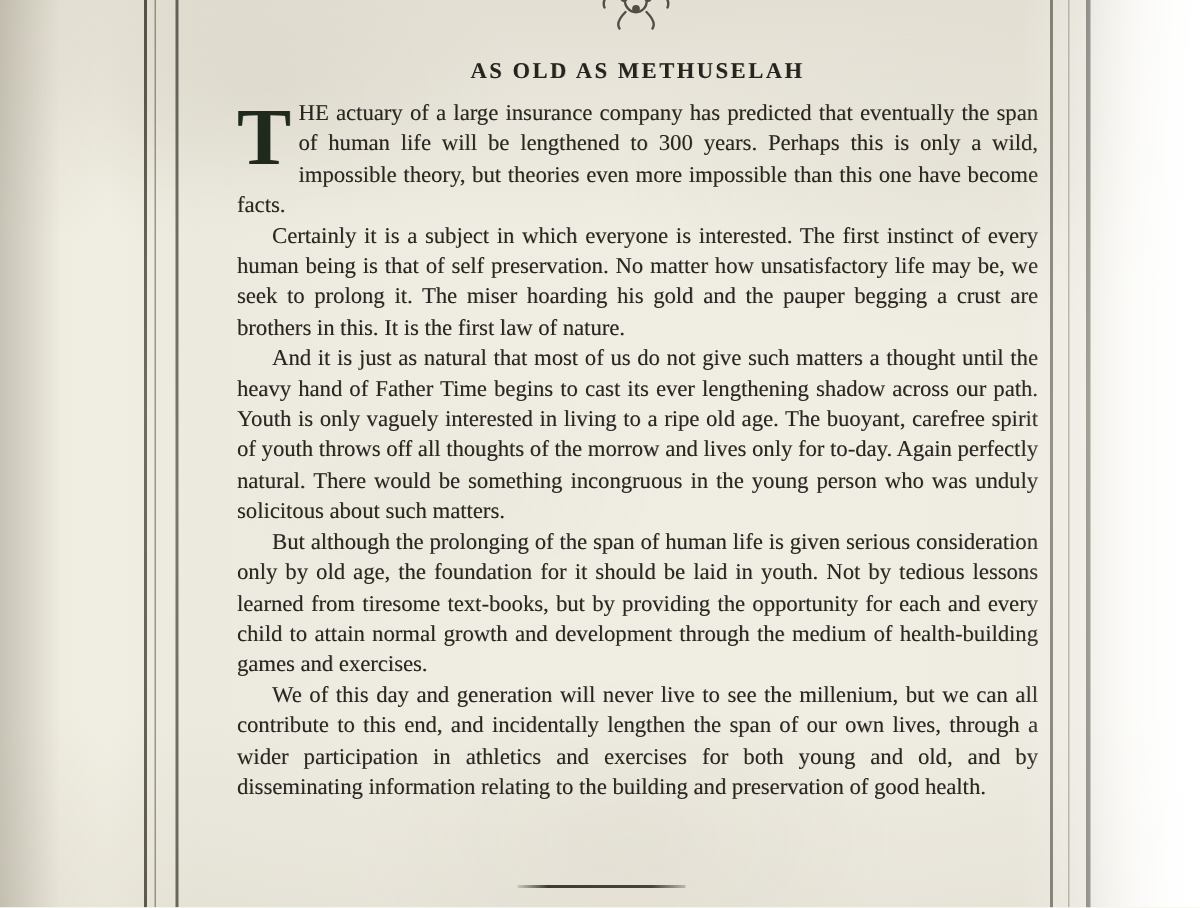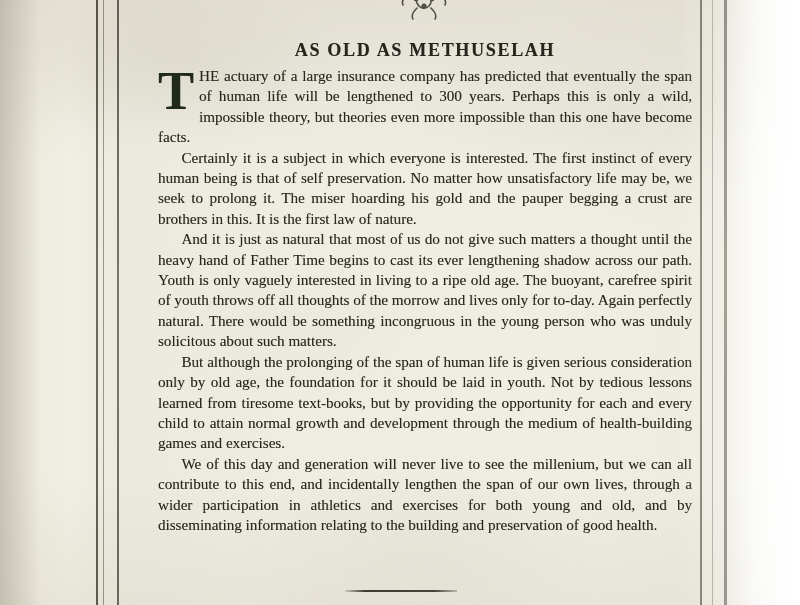--- a/index.html
+++ b/index.html
@@ -126,21 +126,21 @@
   }
   .flourish-left  { left: 0px;  transform: rotate(8deg); }
   .flourish-right { right: 6px; transform: scaleX(-1) rotate(8deg); }
 
   .title {
     position: absolute;
     left: 0;
     top: 40px;
     width: 534px;
     text-align: center;
-    font-size: 18px;
+    font-size: 15px;
     font-weight: 700;
     letter-spacing: 1.7px;
     color: #26241e;
     font-family: "Liberation Serif", serif;
     text-shadow: 0.4px 0.3px 0 rgba(60,56,46,0.35);
   }
 
   .body-text {
     position: absolute;
     left: 0;

